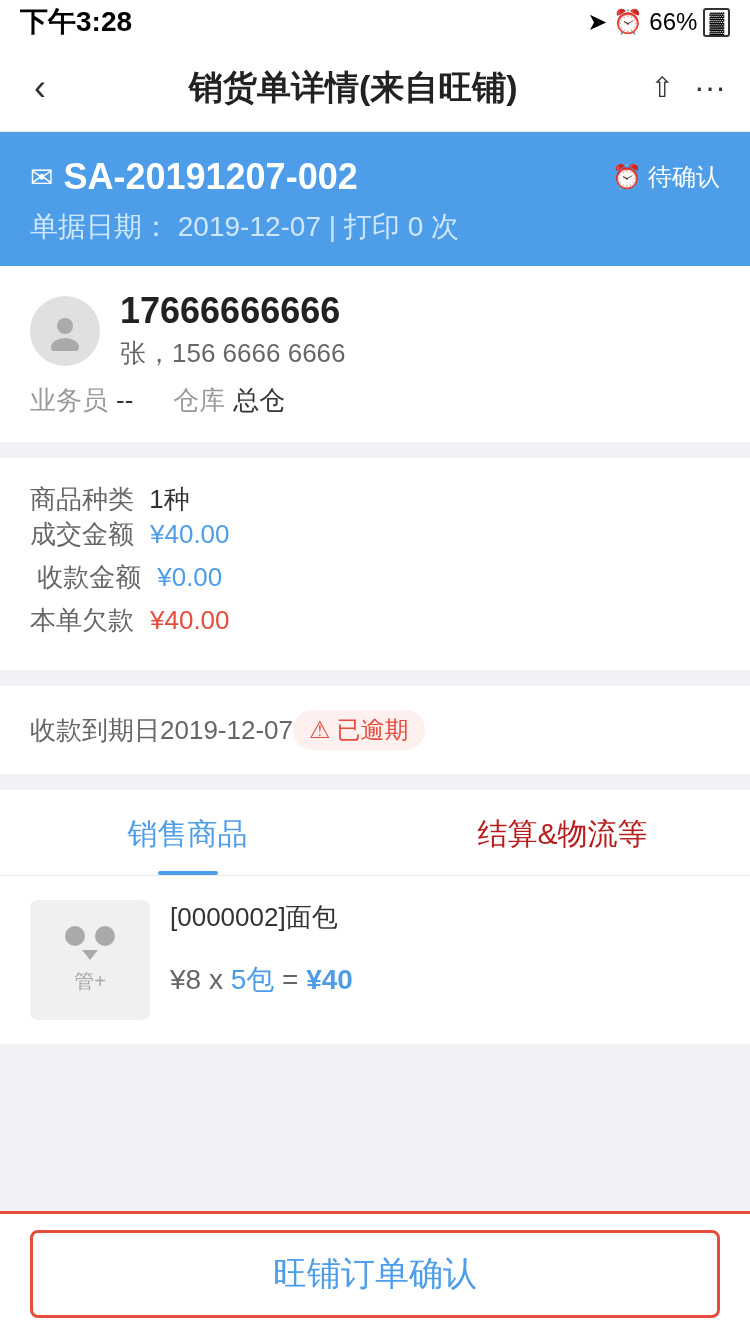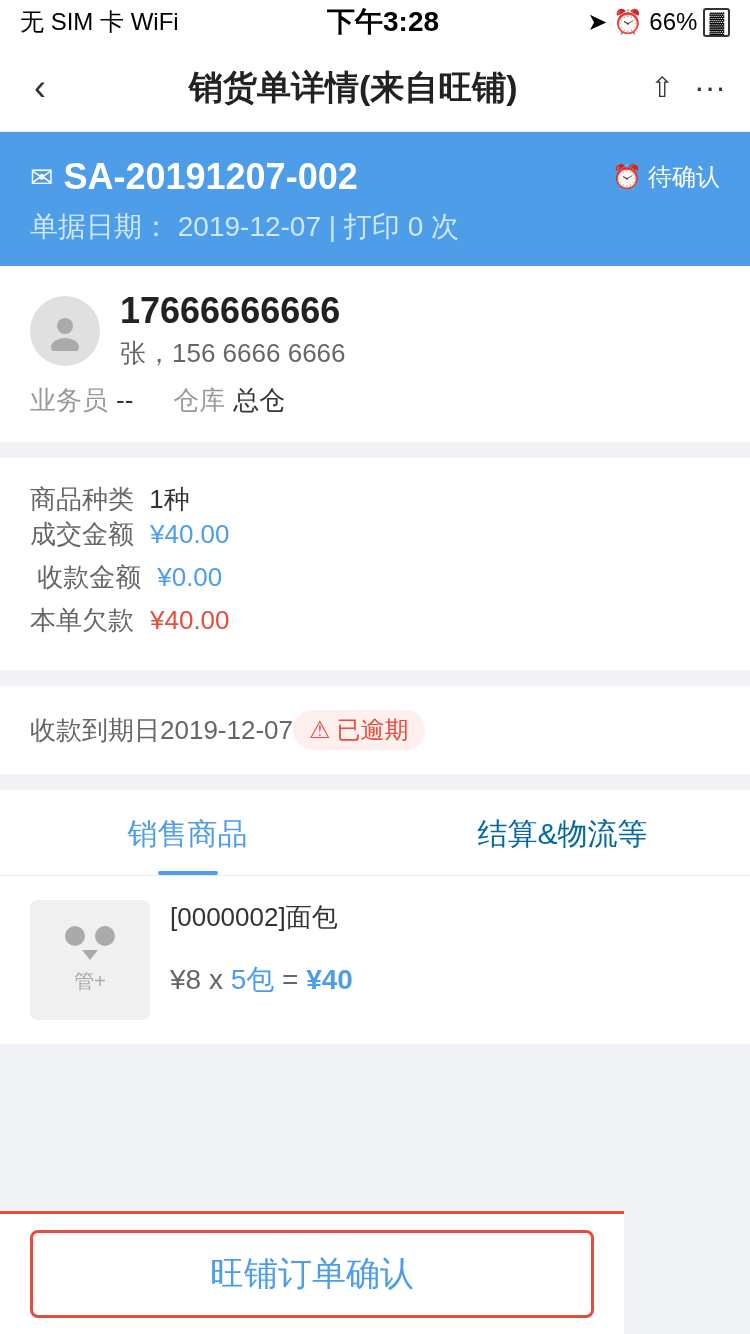--- a/index.html
+++ b/index.html
@@ -193,21 +193,21 @@
     }
     .tabs-row {
       display: flex;
       border-bottom: 1px solid #e8e8e8;
     }
     .tab-item {
       flex: 1;
       text-align: center;
       padding: 24px 0 20px;
       font-size: 30px;
-      color: #0369a1;
+      color: #b91c1c;
       cursor: pointer;
       position: relative;
     }
     .tab-item.active {
       color: #4d9de8;
     }
     .tab-item.active::after {
       content: '';
       position: absolute;
       bottom: 0;
@@ -258,21 +258,21 @@
     .bottom-spacer {
       height: 160px;
       background: #f0f2f5;
     }
 
     
     .bottom-bar {
       position: fixed;
       bottom: 0;
       left: 0;
-      width: 624px;
+      width: 750px;
       background: #fff;
       padding: 16px 30px;
       border-top: 3px solid #e74c3c;
     }
     .confirm-btn {
       width: 100%;
       height: 88px;
       background: #fff;
       border: 3px solid #e74c3c;
       border-radius: 8px;
@@ -312,23 +312,20 @@
     .owl-text {
       font-size: 20px;
       color: #aaa;
       margin-top: 4px;
     }
   </style>
 </head>
 <body>
 
 <div class="status-bar">
-  <div class="status-left">
-    <span>无 SIM 卡  WiFi</span>
-  </div>
   <div class="status-center">下午3:28</div>
   <div class="status-right">
     <span>➤</span>
     <span>⏰</span>
     <span>66%</span>
     <span style="border:2px solid #333;border-radius:3px;padding:1px 4px;font-size:20px;">▓</span>
   </div>
 </div>
 
 <div class="nav-bar">

